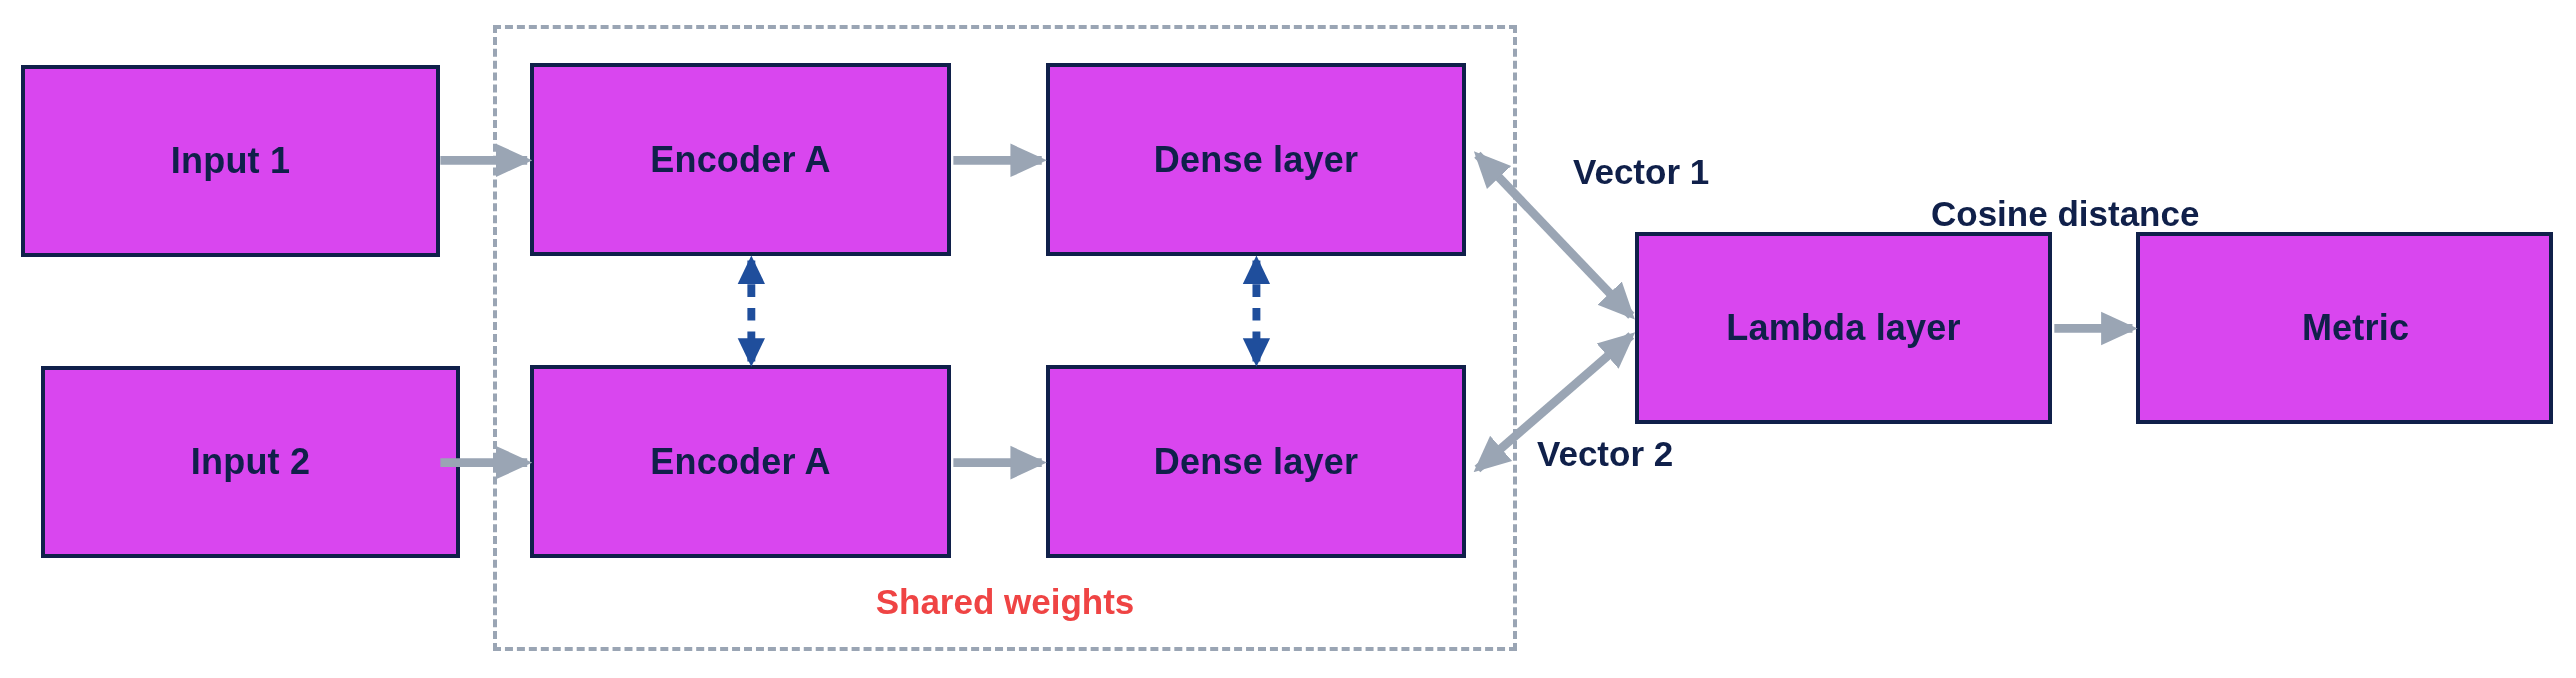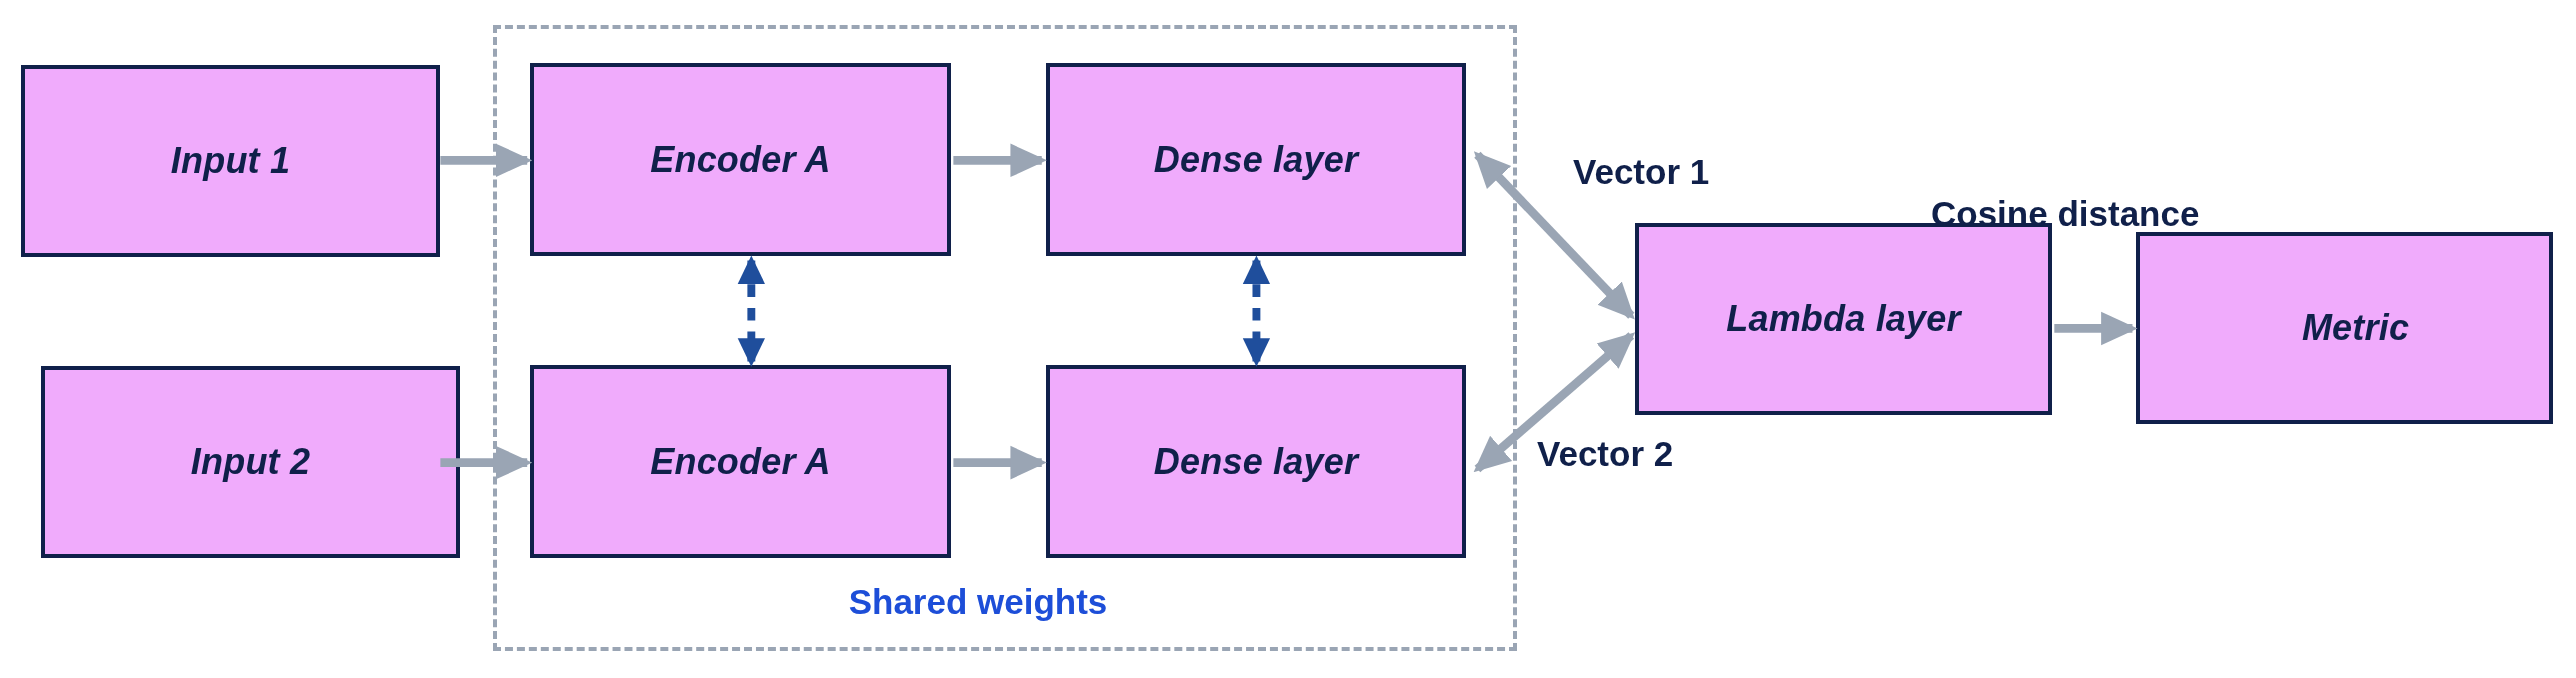--- a/index.html
+++ b/index.html
@@ -14,26 +14,25 @@
     height: 679px;
     background: #ffffff;
     font-family: "Liberation Sans", sans-serif;
     overflow: hidden;
   }
   
   .node {
     position: absolute;
     box-sizing: border-box;
     border: 4px solid #10204a;
-    background: #f0abfc;
+    background: #d946ef;
     display: flex;
     align-items: center;
     justify-content: center;
     z-index: 4;
-    font-style: italic;
   }
   .node-label {
     font-size: 36px;
     font-weight: bold;
     color: #10204a;
     letter-spacing: 0.2px;
     white-space: nowrap;
     line-height: 1;
   }
   
@@ -76,42 +75,42 @@
   #arrow-layer.top {
     z-index: 7;
   }
 </style>
 </head>
 <body>
 
 <div id="stage">
 
   <div id="shared-box" style="left: 493px; top: 25px; width: 1024px; height: 626px; border-color: rgb(154, 165, 180);"></div>
-  <div id="shared-weights-label" style="left: 466px; top: 582px; width: 1024px; color: #1d4ed8;">Shared weights</div>
+  <div id="shared-weights-label" style="left: 493px; top: 582px; width: 1024px; color: #ef4444;">Shared weights</div>
 
   <div id="nodes">
       <div class="node" style="left: 21px; top: 65px; width: 419px; height: 192px; border-color: rgb(16, 32, 74);">
         <span class="node-label" style="color: rgb(16, 32, 74);">Input 1</span>
       </div>
       <div class="node" style="left: 21px; top: 366px; width: 419px; height: 192px; border-color: rgb(16, 32, 74); margin-left: 20px;">
         <span class="node-label" style="color: rgb(16, 32, 74);">Input 2</span>
       </div>
       <div class="node" style="left: 530px; top: 63px; width: 421px; height: 193px; border-color: rgb(16, 32, 74);">
         <span class="node-label" style="color: rgb(16, 32, 74);">Encoder A</span>
       </div>
       <div class="node" style="left: 530px; top: 365px; width: 421px; height: 193px; border-color: rgb(16, 32, 74);">
         <span class="node-label" style="color: rgb(16, 32, 74);">Encoder A</span>
       </div>
       <div class="node" style="left: 1046px; top: 63px; width: 420px; height: 193px; border-color: rgb(16, 32, 74);">
         <span class="node-label" style="color: rgb(16, 32, 74);">Dense layer</span>
       </div>
       <div class="node" style="left: 1046px; top: 365px; width: 420px; height: 193px; border-color: rgb(16, 32, 74);">
         <span class="node-label" style="color: rgb(16, 32, 74);">Dense layer</span>
       </div>
-      <div class="node" style="left: 1635px; top: 223px; width: 417px; height: 192px; border-color: rgb(16, 32, 74);">
+      <div class="node" style="left: 1635px; top: 232px; width: 417px; height: 192px; border-color: rgb(16, 32, 74);">
         <span class="node-label" style="color: rgb(16, 32, 74);">Lambda layer</span>
       </div>
       <div class="node" style="left: 2136px; top: 232px; width: 417px; height: 192px; border-color: rgb(16, 32, 74);">
         <span class="node-label" style="color: rgb(16, 32, 74); margin-left: 22px;">Metric</span>
       </div>
     </div>
 
   <div id="edge-labels">
       <div class="edge-label" style="left: 1537px; top: 154px; color: rgb(16, 32, 74); margin-left: 36px;">Vector 1</div>
       <div class="edge-label" style="left: 1537px; top: 436px; color: rgb(16, 32, 74); text-align: center;">Vector 2</div>

